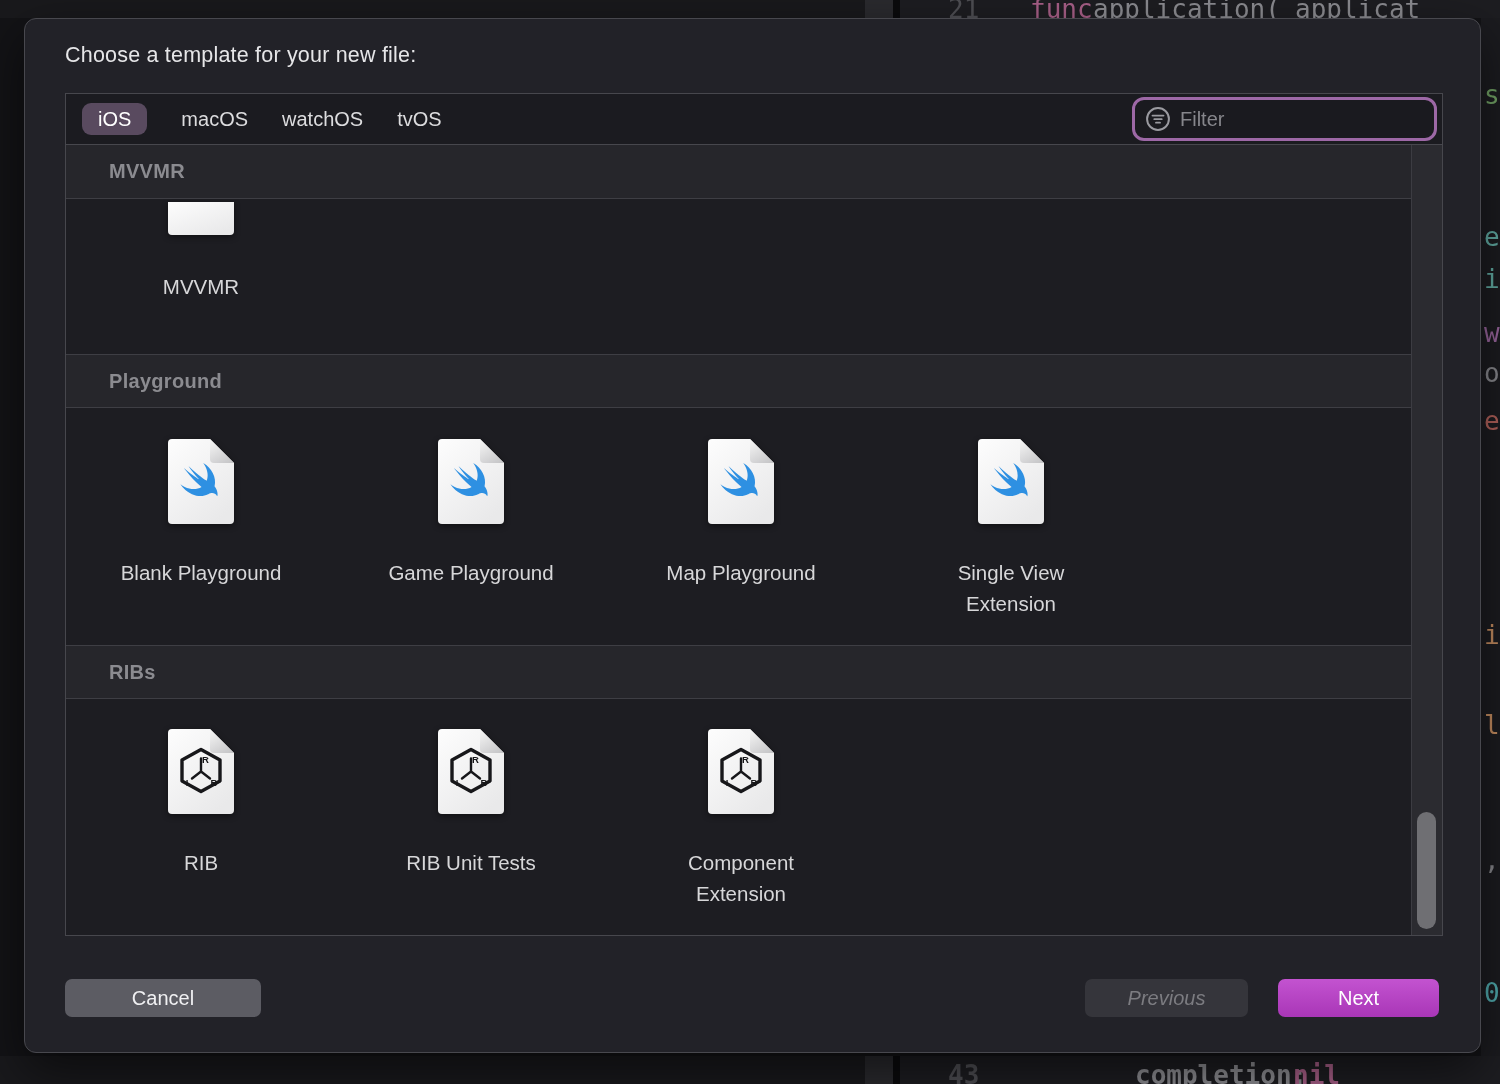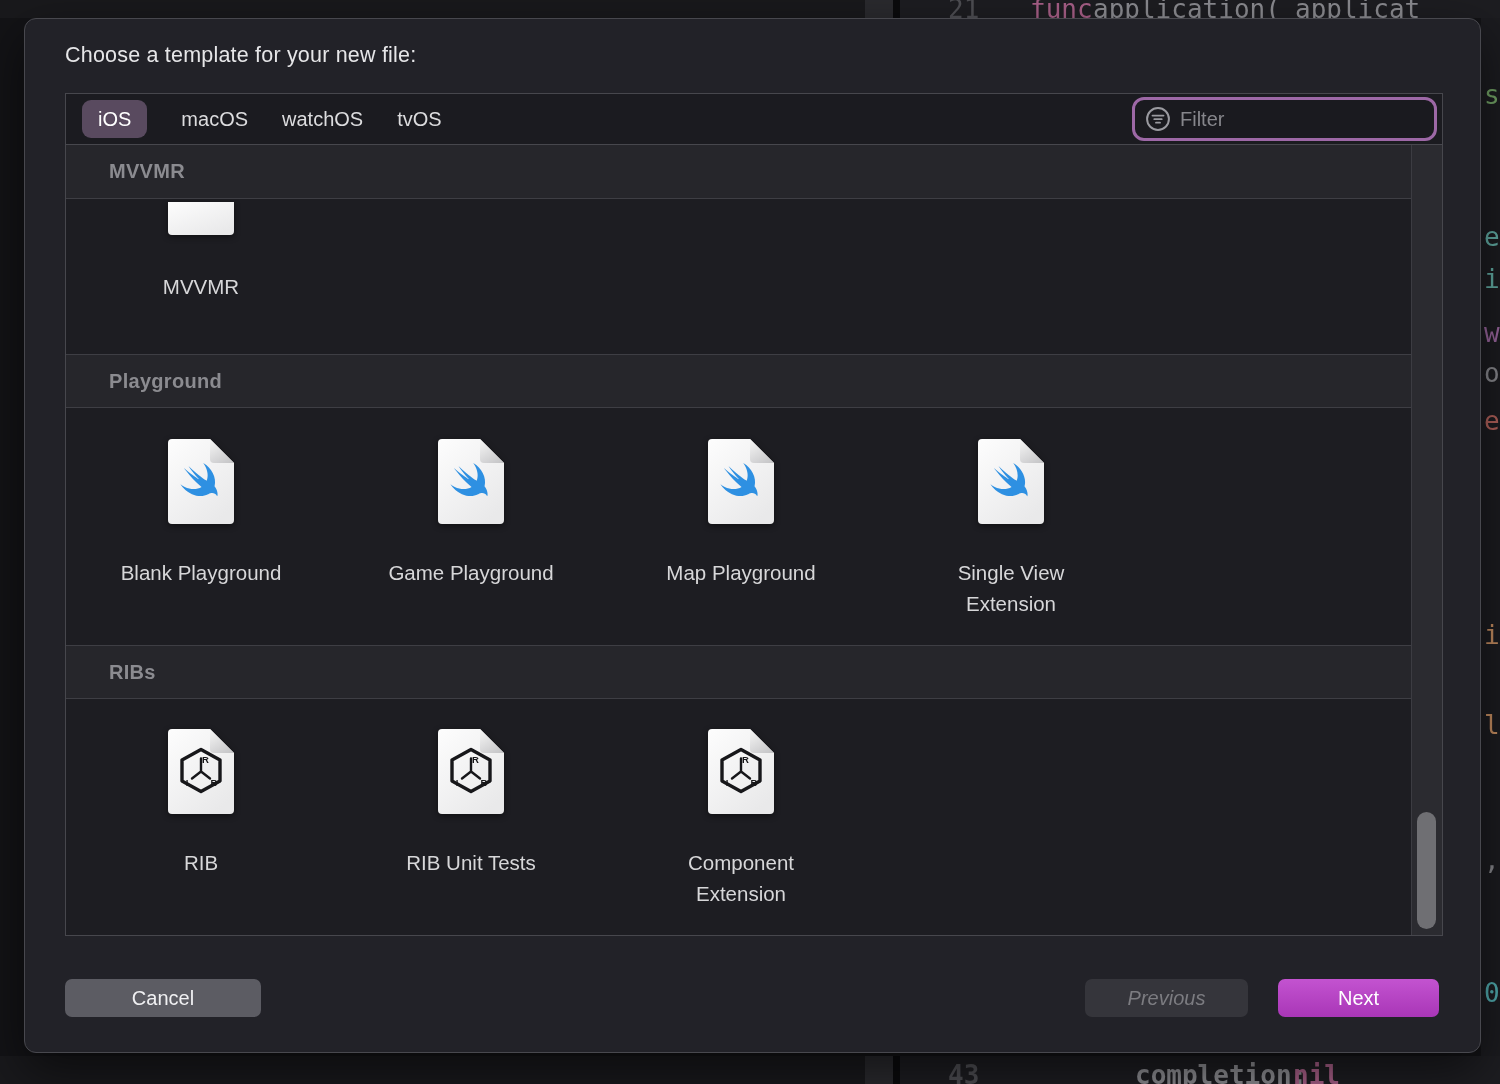--- a/index.html
+++ b/index.html
@@ -33,21 +33,21 @@
 
   .container { position:absolute; left:40px; top:74px; width:1378px; height:843px;
                border:1px solid #47474d; background:#1d1d22; }
 
   
   .tabbar { position:absolute; left:0; top:0; right:0; height:51px; background:#1b1b20;
             border-bottom:1px solid #47474d; }
   .tabs { position:absolute; left:16px; top:0; bottom:0; display:flex; align-items:center; }
   .tab { margin-left:34px; font-size:20px; color:#dcdcde; cursor:default; white-space:nowrap; }
   .tab.selected { margin-left:0; background:#594a5f; color:#ffffff; border-radius:9px;
-                  height:38px; display:flex; align-items:center; padding:0 16px; }
+                  height:32px; display:flex; align-items:center; padding:0 16px; }
 
   .filter { position:absolute; right:5px; top:3px; width:305px; height:44px;
             border:3px solid #9d68a6; border-radius:12px; background:#1a1a1f;
             display:flex; align-items:center; padding:16px 10px; }
   .filter-icon { width:26px; height:26px; flex:none; }
   .filter-input { flex:1; min-width:0; background:transparent; border:none; outline:none;
                   margin-left:9px; font-size:20px; color:#dddde0;
                   font-family:"Liberation Sans", sans-serif; }
   .filter-input::placeholder { color:#86868b; opacity:1; }
 

